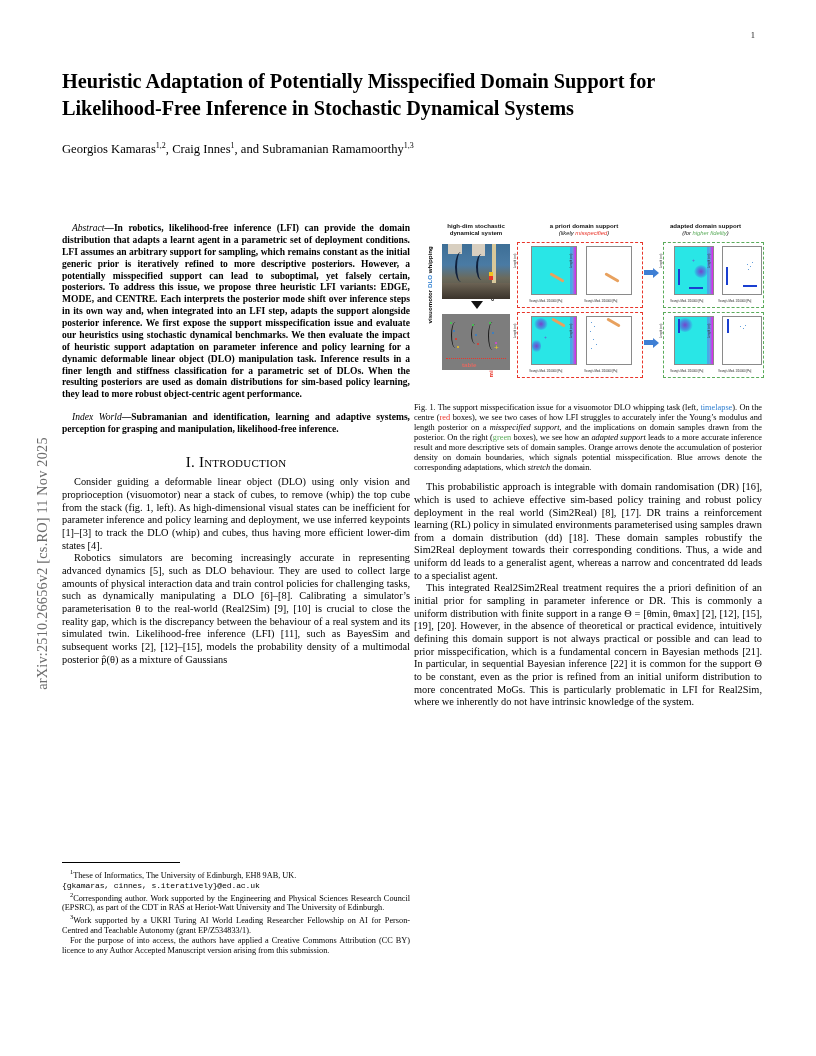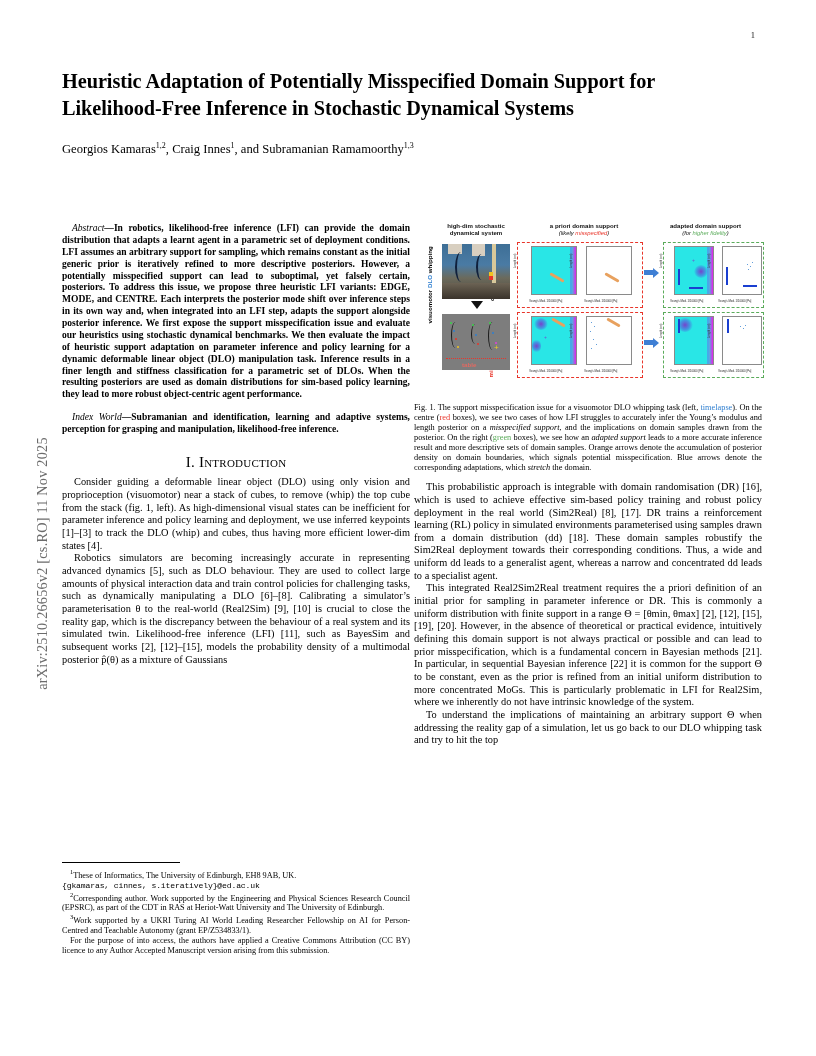--- a/index.html
+++ b/index.html
@@ -549,15 +549,14 @@
     </div>
   </div>
 
   <p id="fig-caption">
     <span class="fignum">Fig. 1.</span>
     <span>The support misspecification issue for a visuomotor DLO whipping task (left, </span><span class="blue-t">timelapse</span><span>). On the centre (</span><span class="red-t">red</span><span> boxes), we see two cases of how LFI struggles to accurately infer the Young’s modulus and length posterior on a </span><span class="it">misspecified support</span><span>, and the implications on domain samples drawn from the posterior. On the right (</span><span class="green-t">green</span><span> boxes), we see how an </span><span class="it">adapted support</span><span> leads to a more accurate inference result and more descriptive sets of domain samples. Orange arrows denote the accumulation of posterior density on domain boundaries, which signals potential misspecification. Blue arrows denote the corresponding adaptations, which </span><span class="it">stretch</span><span> the domain.</span>
   </p>
 
   <p class="body-para">This probabilistic approach is integrable with domain randomisation (DR) [16], which is used to achieve effective sim-based policy training and robust policy deployment in the real world (Sim2Real) [8], [17]. DR trains a reinforcement learning (RL) policy in simulated environments parameterised using samples drawn from a domain distribution (dd) [18]. These domain samples robustify the Sim2Real deployment towards their corresponding conditions. Thus, a wide and uniform dd leads to a generalist agent, whereas a narrow and concentrated dd leads to a specialist agent.</p>
   <p class="body-para">This integrated Real2Sim2Real treatment requires the a priori definition of an initial prior for sampling in parameter inference or DR. This is commonly a uniform distribution with finite support in a range Θ = [θmin, θmax] [2], [12], [15], [19], [20]. However, in the absence of theoretical or practical evidence, intuitively defining this domain support is not always practical or possible and can lead to prior misspecification, which is a fundamental concern in Bayesian methods [21]. In particular, in sequential Bayesian inference [22] it is common for the support Θ to be constant, even as the prior is refined from an initial uniform distribution to more concentrated MoGs. This is particularly problematic in LFI for Real2Sim, where we inherently do not have intrinsic knowledge of the system.</p>
-  <p class="body-para">To understand the implications of maintaining an arbitrary support Θ when addressing the reality gap of a simulation, let us go back to our DLO whipping task and try to hit the top</p>
 
 </div>
 
 </body></html>

